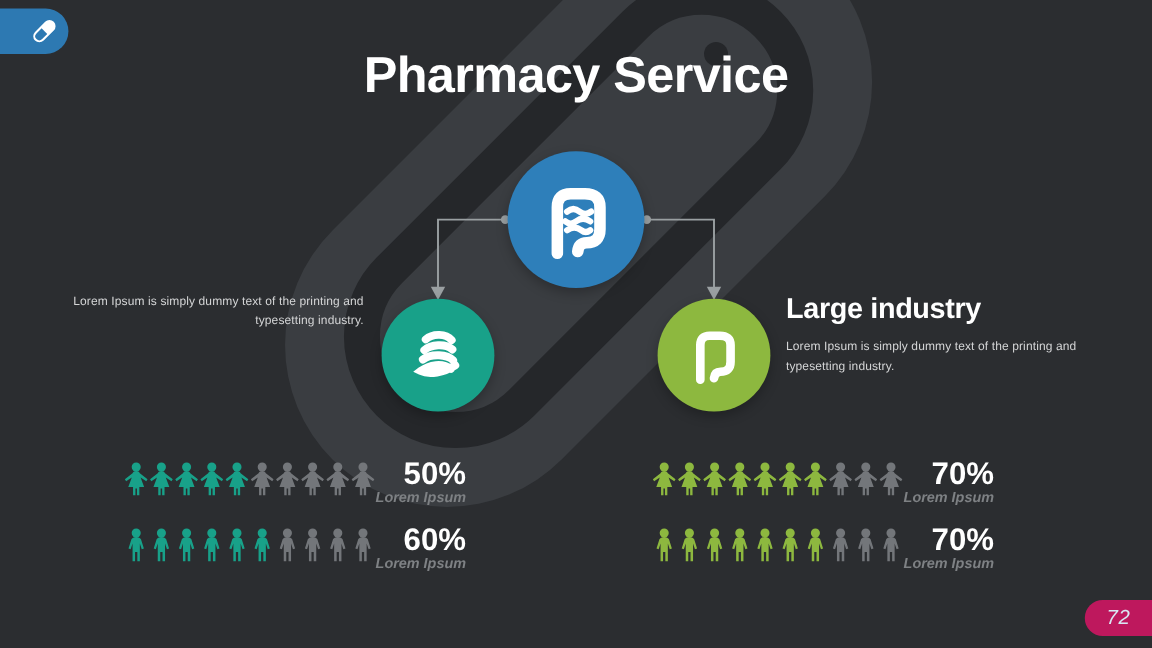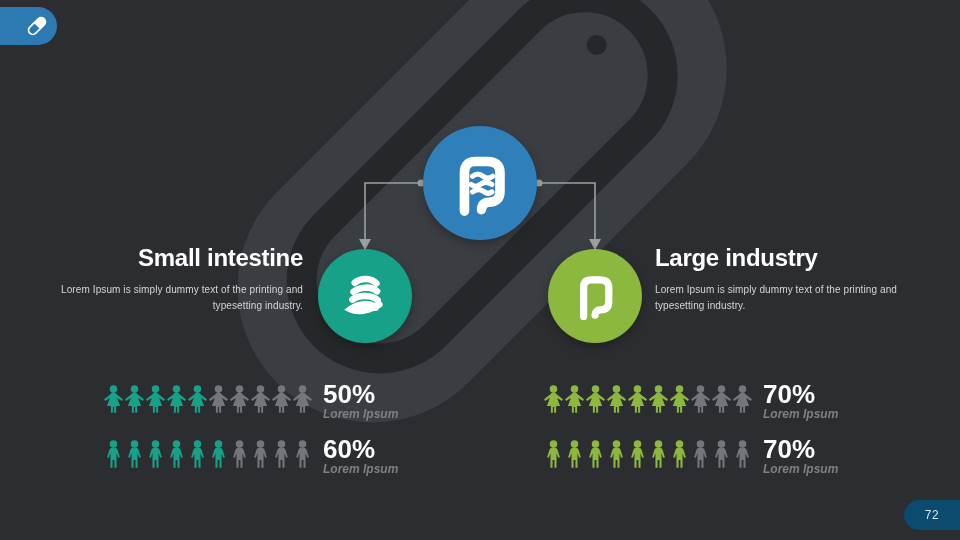--- a/index.html
+++ b/index.html
@@ -19,23 +19,23 @@
   }
 
   
   .pill-badge{
     position:absolute;left:0;top:7px;width:57px;height:38px;
     background:#2d79b2;border-radius:0 19px 19px 0;
   }
   .pill-badge svg{position:absolute;right:7px;top:6px;}
   .page-badge{
     position:absolute;left:904px;top:500px;width:56px;height:30px;
-    background:#0c4a6e;border-radius:15px 0 0 15px;
+    background:#be185d;border-radius:15px 0 0 15px;
     display:flex;align-items:center;justify-content:center;
-    color:#d9e7f3;font-size:12px;letter-spacing:0.5px;
+    color:#d9e7f3;font-size:17px;letter-spacing:0.5px;font-style:italic;
   }
 
   
   .circle{
     position:absolute;border-radius:50%;
     display:flex;align-items:center;justify-content:center;
     box-shadow:0 4px 10px rgba(0,0,0,0.25);
   }
   .circle-root{left:423px;top:126px;width:114px;height:114px;}
   .circle-left{left:318px;top:249px;width:94px;height:94px;}
@@ -53,21 +53,21 @@
   }
 
   
   .stat-row{position:absolute;display:flex;align-items:flex-start;}
   .row-l1{left:103px;top:381px;}
   .row-l2{left:103px;top:436px;}
   .row-r1{left:543px;top:381px;}
   .row-r2{left:543px;top:436px;}
   .pictos{display:flex;width:210px;}
   .pictos svg{width:21px;height:37px;flex:0 0 21px;}
-  .stat-text{margin-left:10px;}
+  .stat-text{text-align:right;}
   .pct{color:#ffffff;font-size:26px;font-weight:700;line-height:26px;}
   .cap{color:#7e8184;font-size:12px;font-style:italic;line-height:13px;margin-top:1px;font-weight:bold;}
 </style>
 </head>
 <body>
 
 <div class="slide">
 
   <svg class="layer" viewBox="0 0 960 540">
     <g transform="rotate(-45 468 192)">
@@ -92,20 +92,21 @@
 
   <div class="pill-badge">
     <svg width="26" height="26" viewBox="0 0 24 24">
       <g transform="rotate(-45 12 12)">
         <rect x="2.6" y="8.1" width="18.8" height="7.8" rx="3.9" fill="none" stroke="#ffffff" stroke-width="1.6"></rect>
         <path d="M12 8.1 h5.5 a3.9 3.9 0 0 1 0 7.8 H12 Z" fill="#ffffff"></path>
       </g>
     </svg>
   </div>
 
+  <div class="title">Pharmacy Service</div>
 
   <div class="circle circle-root" style="background-color: rgb(46, 127, 186);">
     <svg width="74" height="74" viewBox="0 0 100 100" fill="none" stroke="#ffffff" stroke-linecap="round" stroke-linejoin="round">
       <path d="M29 88 L29 36 Q29 21 44 21 L60 21 Q77 21 77 36 L77 61 Q77 76 62 76 Q53 76 52 86" stroke-width="13"></path>
       <g stroke-width="7">
         <path d="M40 41 Q47 35 54 41 Q60 46 67 41"></path>
         <path d="M66 52 Q58 46 50 52 Q44 57 38 52"></path>
         <path d="M40 62 Q48 56 56 62 Q61 66 66 62"></path>
       </g>
     </svg>
@@ -122,21 +123,20 @@
     </svg>
   </div>
 
   <div class="circle circle-right" style="background-color: rgb(141, 184, 63);">
     <svg width="60" height="60" viewBox="0 0 100 100" fill="none" stroke="#ffffff" stroke-linecap="round" stroke-linejoin="round">
       <path d="M31 84 L31 36 Q31 23 44 23 L58 23 Q73 23 73 36 L73 59 Q73 73 59 73 Q51 73 50 82" stroke-width="12"></path>
     </svg>
   </div>
 
   <div class="textblock left">
-    <h2>Small intestine</h2>
     <p>Lorem Ipsum is simply dummy text of the printing and typesetting industry.</p>
   </div>
 
   <div class="textblock right">
     <h2>Large industry</h2>
     <p>Lorem Ipsum is simply dummy text of the printing and typesetting industry.</p>
   </div>
 
   <div class="stat-row row-l1">
     <div class="pictos">

